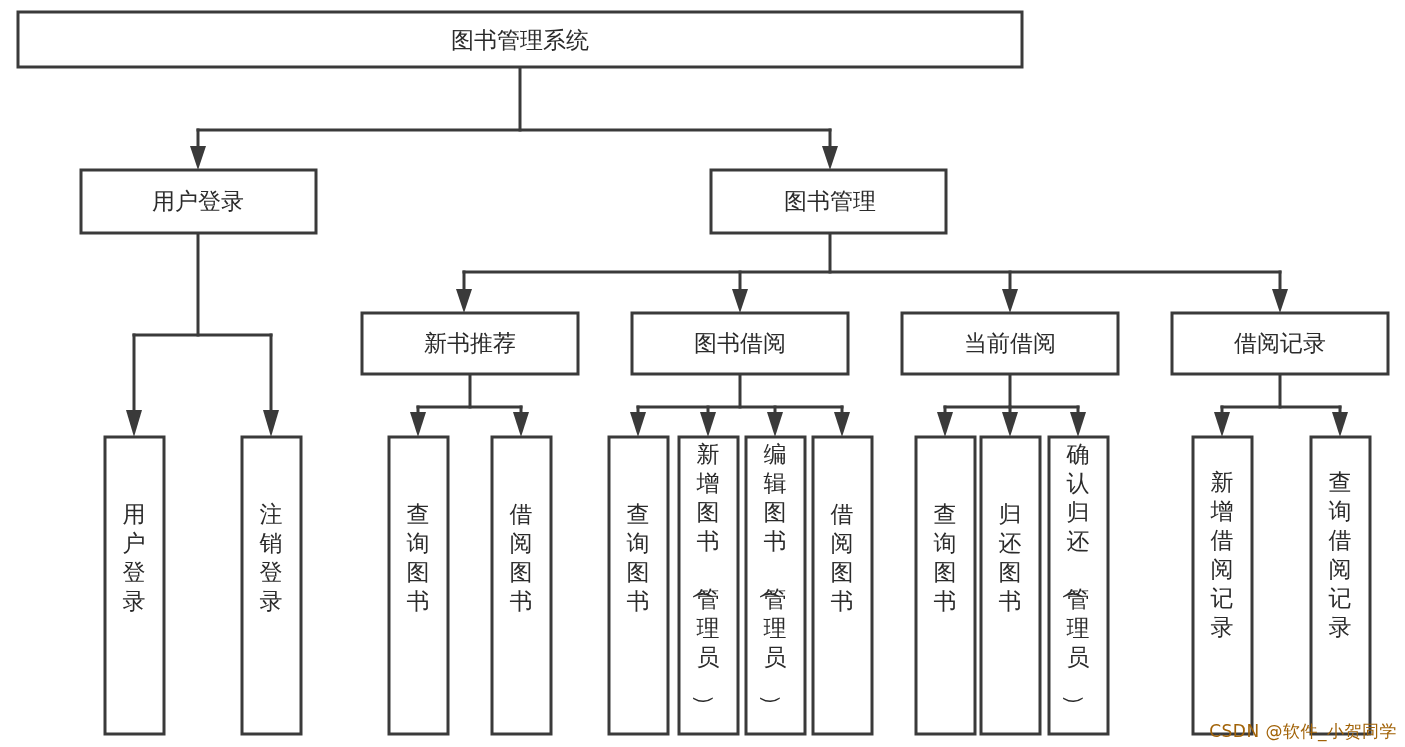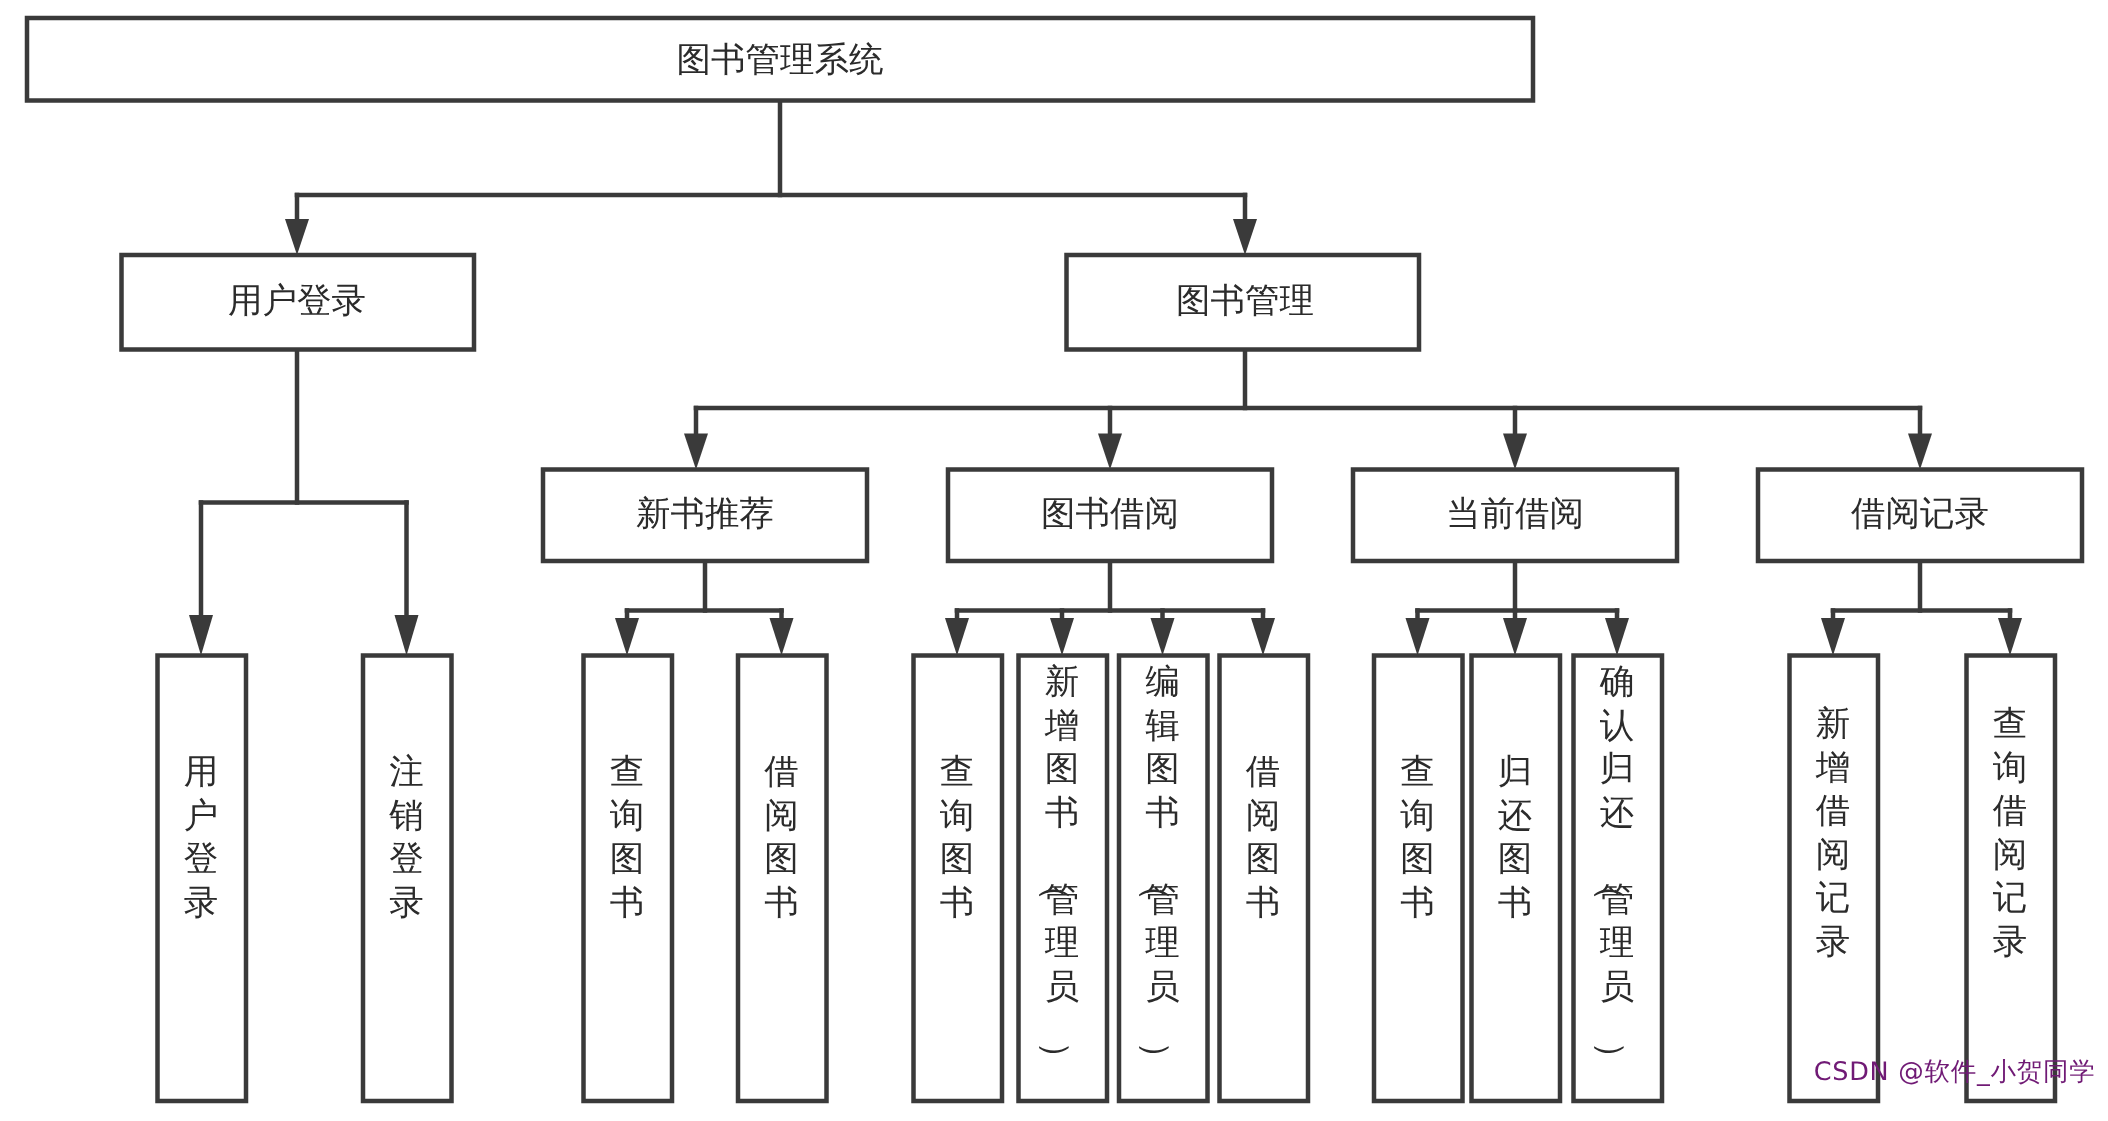--- a/index.html
+++ b/index.html
@@ -47,24 +47,24 @@
     font-size: 23px;
     dominant-baseline: middle;
   }
   .label-v-char {
     font-size: 23px;
     text-anchor: middle;
   }
   .watermark {
     position: absolute;
     right: 8px;
-    bottom: 21px;
+    bottom: 4px;
     font-family: "DejaVu Sans", "Liberation Sans", sans-serif;
     font-size: 17px;
-    color: #701a75;
+    color: #a16207;
     letter-spacing: 0.5px;
     white-space: nowrap;
     pointer-events: none;
   }
 </style>
 </head>
 <body>
 
 <div id="diagram-root">
   <svg id="flow" viewBox="0 0 1405 747" xmlns="http://www.w3.org/2000/svg">

